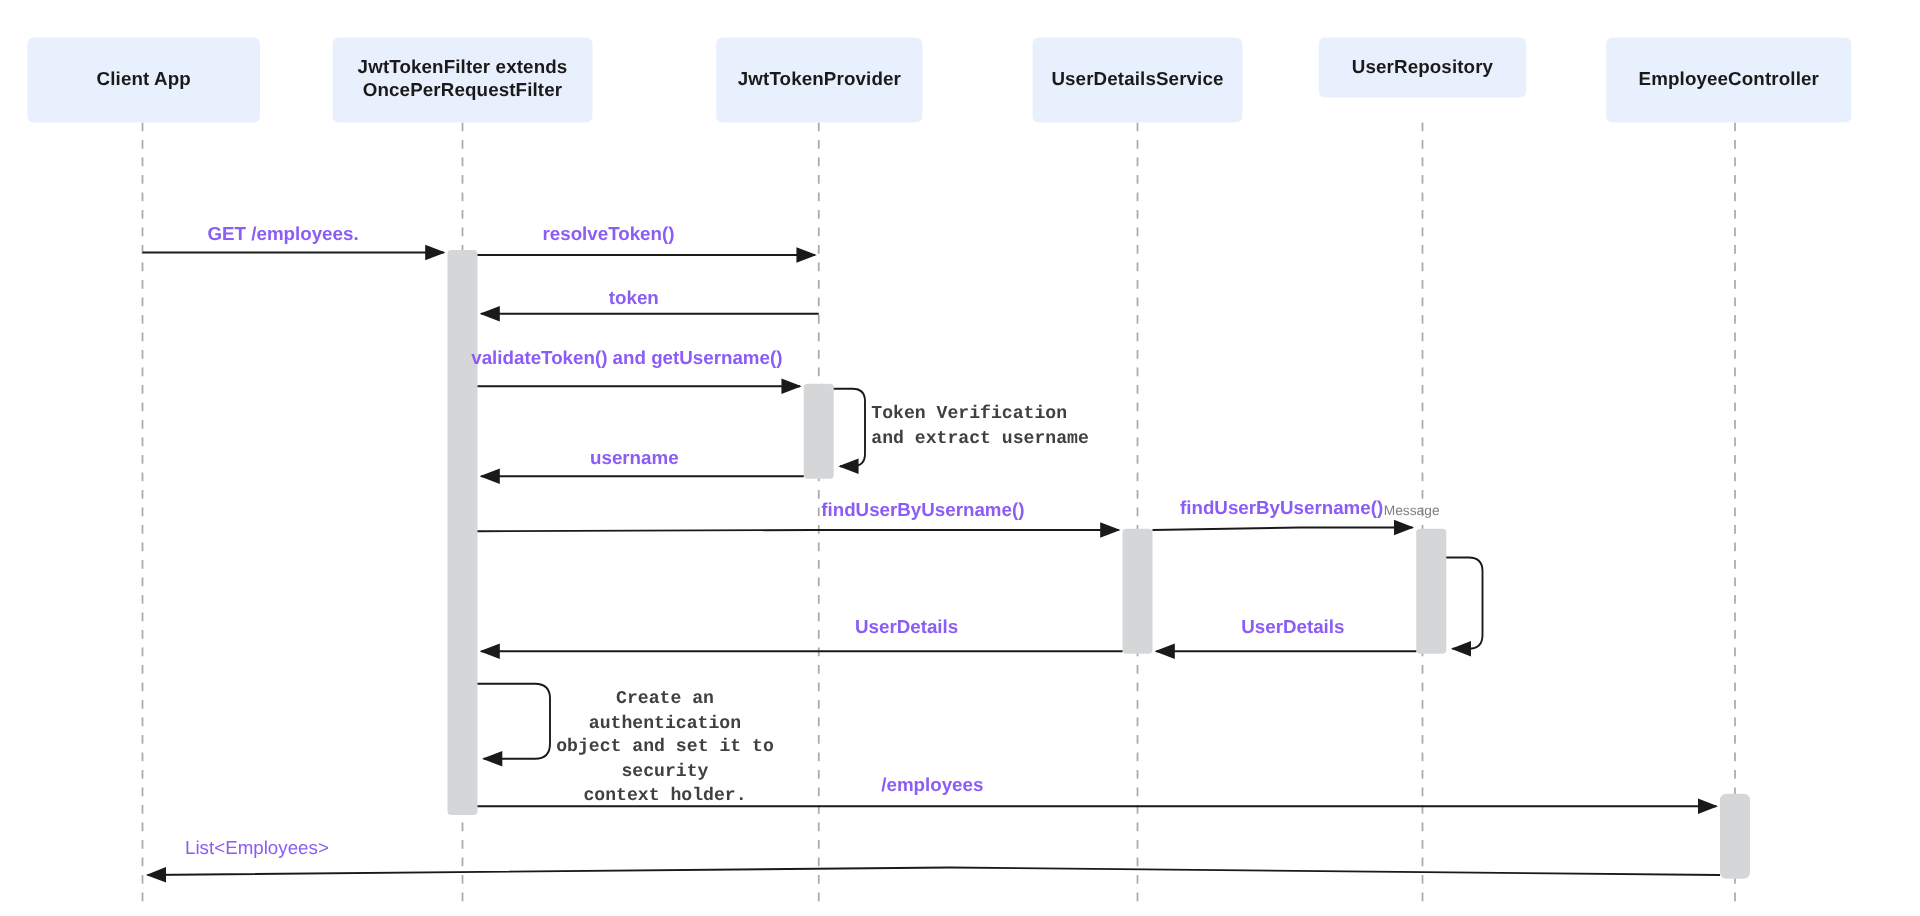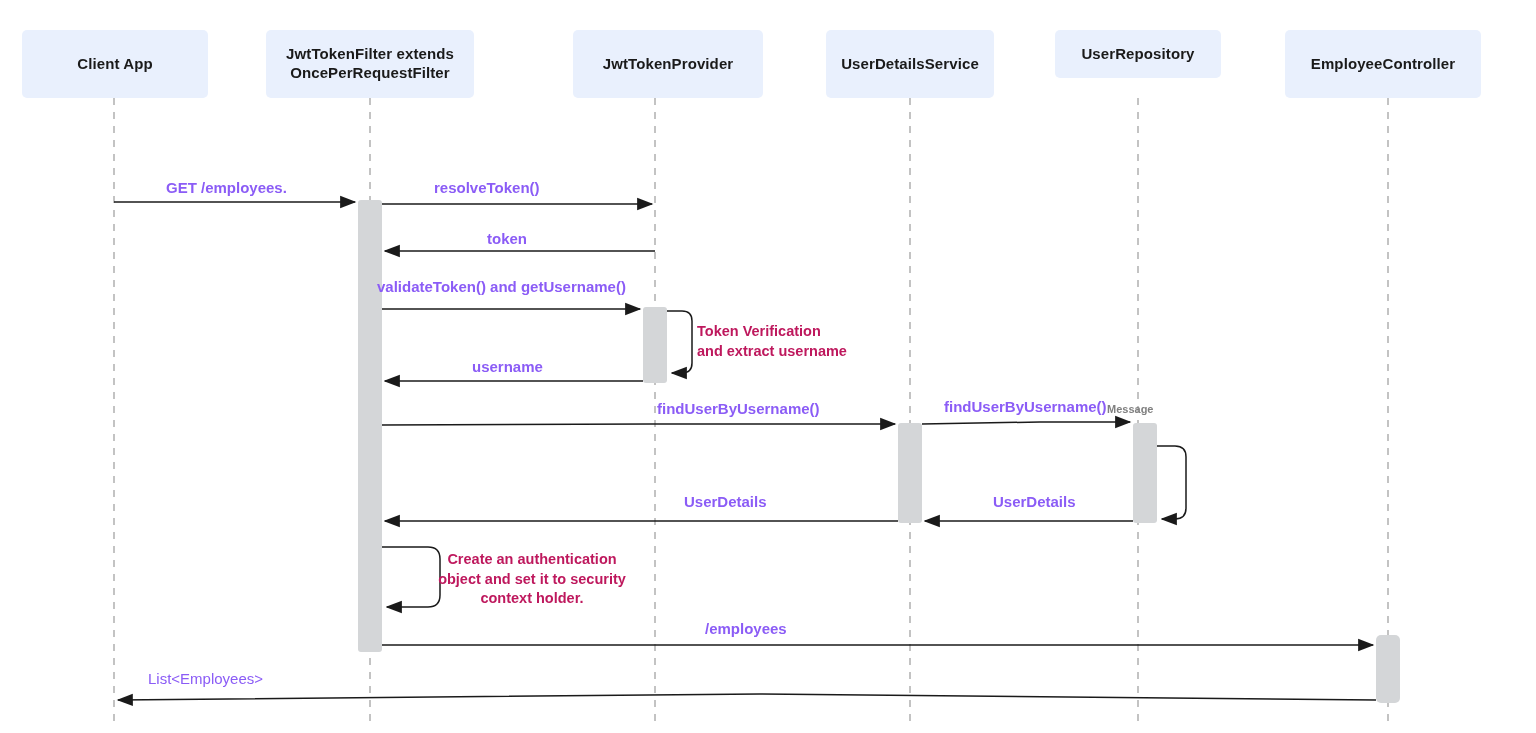--- a/index.html
+++ b/index.html
@@ -52,24 +52,25 @@
     white-space: nowrap;
     line-height: 1.2;
   }
   .msg-label.plain {
     font-weight: normal;
   }
   .note-label {
     position: absolute;
     font-size: 14.5px;
     font-weight: bold;
-    color: #be185d;
+    color: #404040;
     line-height: 1.35;
     text-align: center;
     white-space: pre-line;
+    font-family: Liberation Mono, monospace;
   }
   .sub-label {
     position: absolute;
     font-size: 11px;
     font-weight: normal;
     color: #808080;
     white-space: nowrap;
   }
 </style>
 </head>
@@ -138,21 +139,21 @@
 
   <div class="participant-box" style="left:266px; top:30px; width:208px; height:68px;">
     <span class="participant-label">JwtTokenFilter extends
 OncePerRequestFilter</span>
   </div>
 
   <div class="participant-box" style="left:22px; top:30px; width:186px; height:68px;">
     <span class="participant-label">Client App</span>
   </div>
 
-  <div class="participant-box" style="left:573px; top:30px; width:190px; height:68px;align-items:center;">
+  <div class="participant-box" style="left:573px; top:30px; width:165px; height:68px;align-items:center;">
     <span class="participant-label">JwtTokenProvider</span>
   </div>
 
   <div class="participant-box" style="left:826px; top:30px; width:168px; height:68px;">
     <span class="participant-label">UserDetailsService</span>
   </div>
 
   <div class="participant-box" style="left:1055px; top:30px; width:166px; height:48px;">
     <span class="participant-label">UserRepository</span>
   </div>
@@ -167,21 +168,21 @@
 
   <div class="msg-label" style="left:487px; top:230px;">token</div>
 
   <div class="msg-label" style="left:377px; top:278px;">validateToken() and getUsername()</div>
 
   <div class="msg-label" style="left:472px; top:358px;">username</div>
 
   <div class="msg-label" style="left:657px; top:400px;">findUserByUsername()</div>
 
   <div class="msg-label" style="left:944px; top:398px;">findUserByUsername()</div>
-  <div class="sub-label" style="left:1107px; top:403px;font-weight:bold;">Message</div>
+  <div class="sub-label" style="left:1107px; top:403px;">Message</div>
 
   <div class="msg-label" style="left:684px; top:493px;">UserDetails</div>
 
   <div class="msg-label" style="left:993px; top:493px;">UserDetails</div>
 
   <div class="msg-label" style="left:705px; top:620px;">/employees</div>
 
   <div class="msg-label plain" style="left:148px; top:670px;">List&lt;Employees&gt;</div>
 
   <div class="note-label" style="left:697px; top:322px; width:200px; text-align:left;">Token Verification

